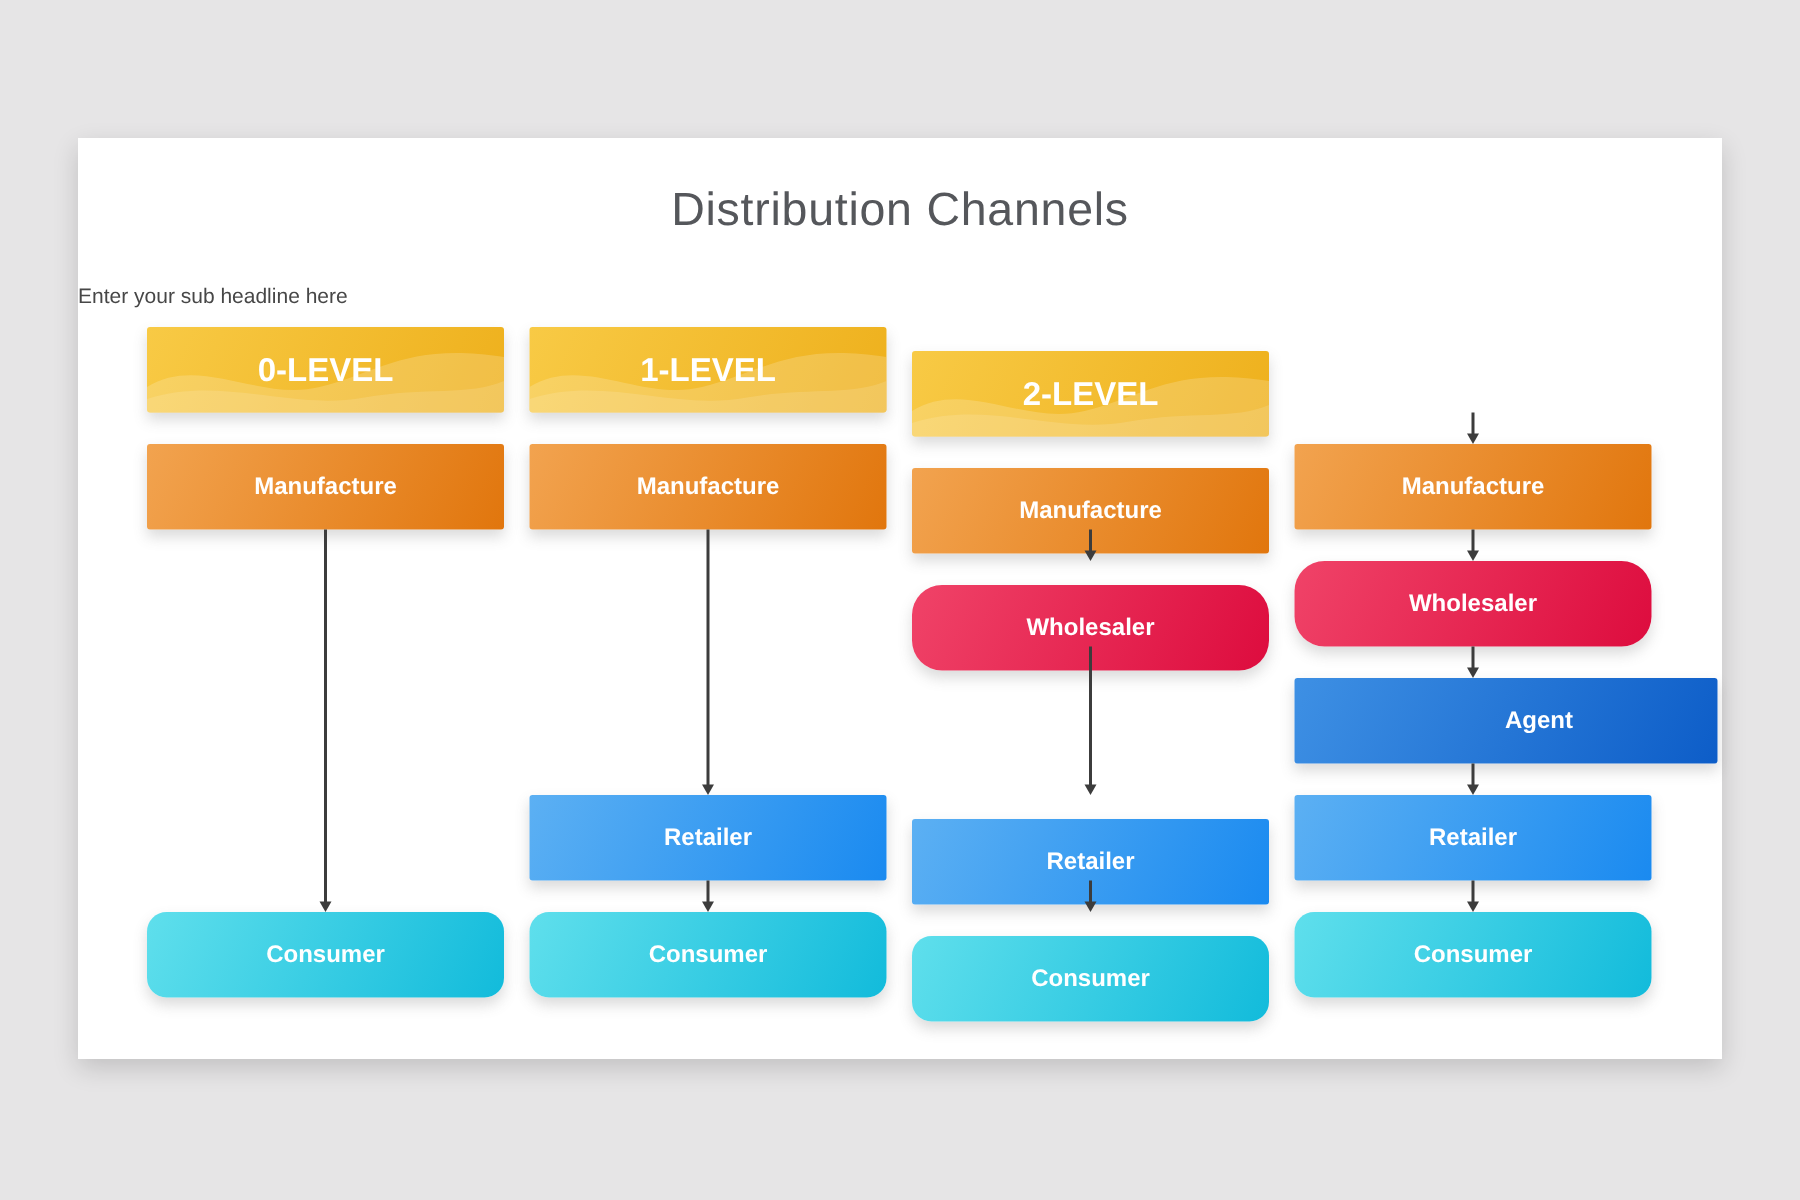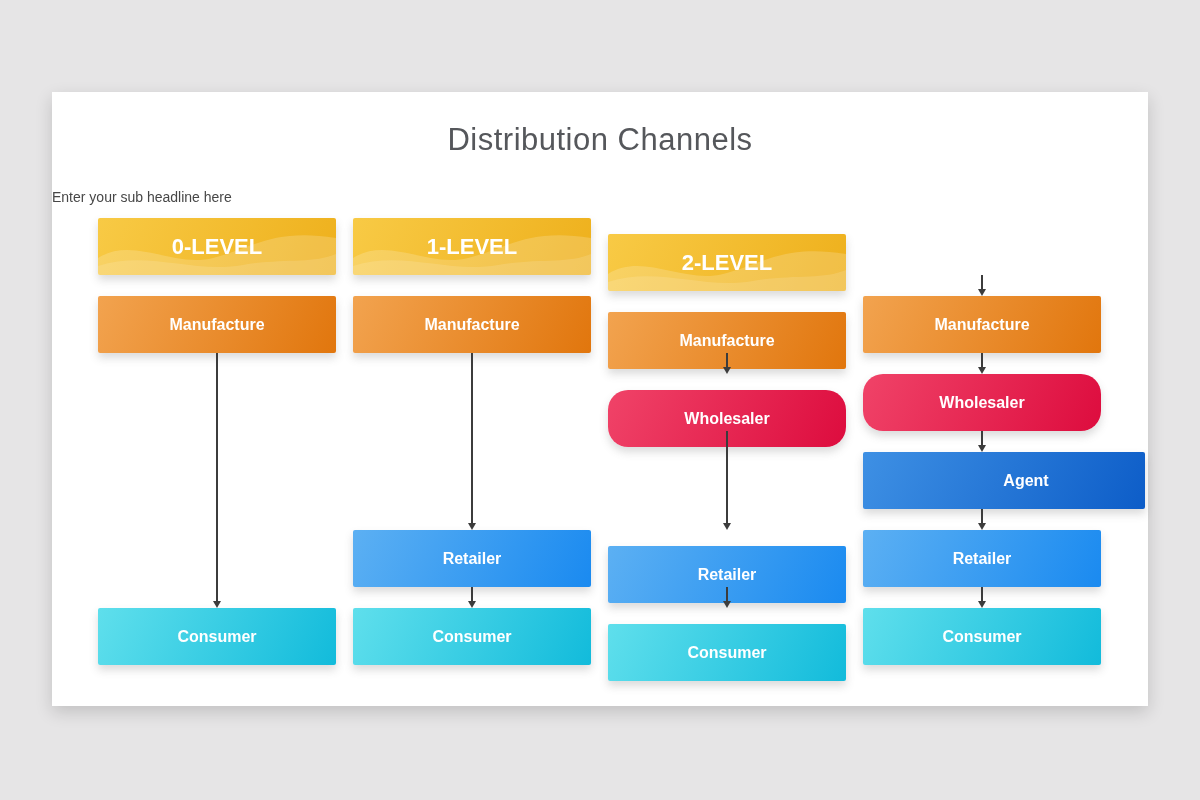--- a/index.html
+++ b/index.html
@@ -39,21 +39,21 @@
   .manufacture{background:linear-gradient(115deg,#f2a34f 0%,#e1760d 100%);}
   .wholesaler{background:linear-gradient(115deg,#f04368 0%,#dd0c3e 100%);}
   .agent{background:linear-gradient(115deg,#3e90e4 0%,#0d5dc8 100%);padding-left:44px;}
   .retailer{background:linear-gradient(115deg,#5cb0f3 0%,#1a8af0 100%);text-align:center;}
   .consumer{background:linear-gradient(115deg,#5fdfec 0%,#12bbdb 100%);}
   .wave{position:absolute;left:0;top:0;width:100%;height:100%;z-index:1;}
   
   .c0{left:46px;}  .c1{left:301px;}  .c2{left:556px;margin-top:16px;}  .c3{left:811px;}
   
   .r-hdr{top:126px;} .r-manu{top:204px;} .r-whole{top:282px;border-radius:20px;}
-  .r-agent{top:360px;} .r-retail{top:438px;} .r-cons{top:516px;}
+  .r-agent{top:360px;} .r-retail{top:438px;} .r-cons{top:516px;border-radius:13px;}
   
   .arrow{position:absolute;width:2px;}
   .arrow::before{
     content:'';position:absolute;left:0;top:0;bottom:5px;width:2px;background:#3c3c3c;
   }
   .arrow::after{
     content:'';position:absolute;bottom:0;left:-3px;width:0;height:0;
     border-left:4px solid transparent;border-right:4px solid transparent;
     border-top:7px solid #3c3c3c;
   }

